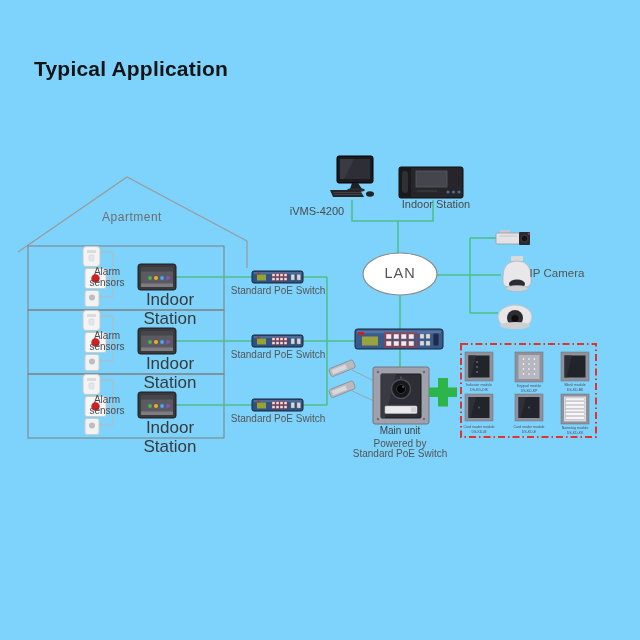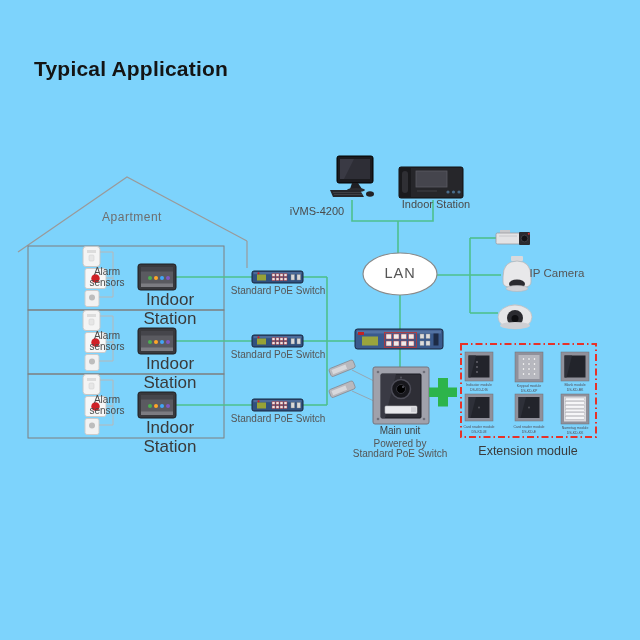--- a/index.html
+++ b/index.html
@@ -376,21 +376,20 @@
 <div class="lbl switchlbl" style="left:228px;top:413px;">Standard PoE Switch</div>
 
 <div class="lbl devlbl" style="left:277px;top:205px;width:80px;">iVMS-4200</div>
 <div class="lbl devlbl" style="left:394px;top:198px;width:84px;">Indoor Station</div>
 <div class="lbl lan">LAN</div>
 <div class="lbl ipcam">IP Camera</div>
 
 <div class="lbl mainunit1">Main unit</div>
 <div class="lbl mainunit2">Powered by</div>
 <div class="lbl mainunit3">Standard PoE Switch</div>
-<div class="lbl extlbl">Extension module</div>
 
 <div class="lbl modlbl" style="left:455px;top:383px;">
   <div>Indicator module</div>
       <div>DS-KD-DIS</div>
     </div>
 <div class="lbl modlbl" style="left:505px;top:384px;">
   <div>Keypad module</div>
       <div>DS-KD-KP</div>
     </div>
 <div class="lbl modlbl" style="left:551px;top:383px;">

